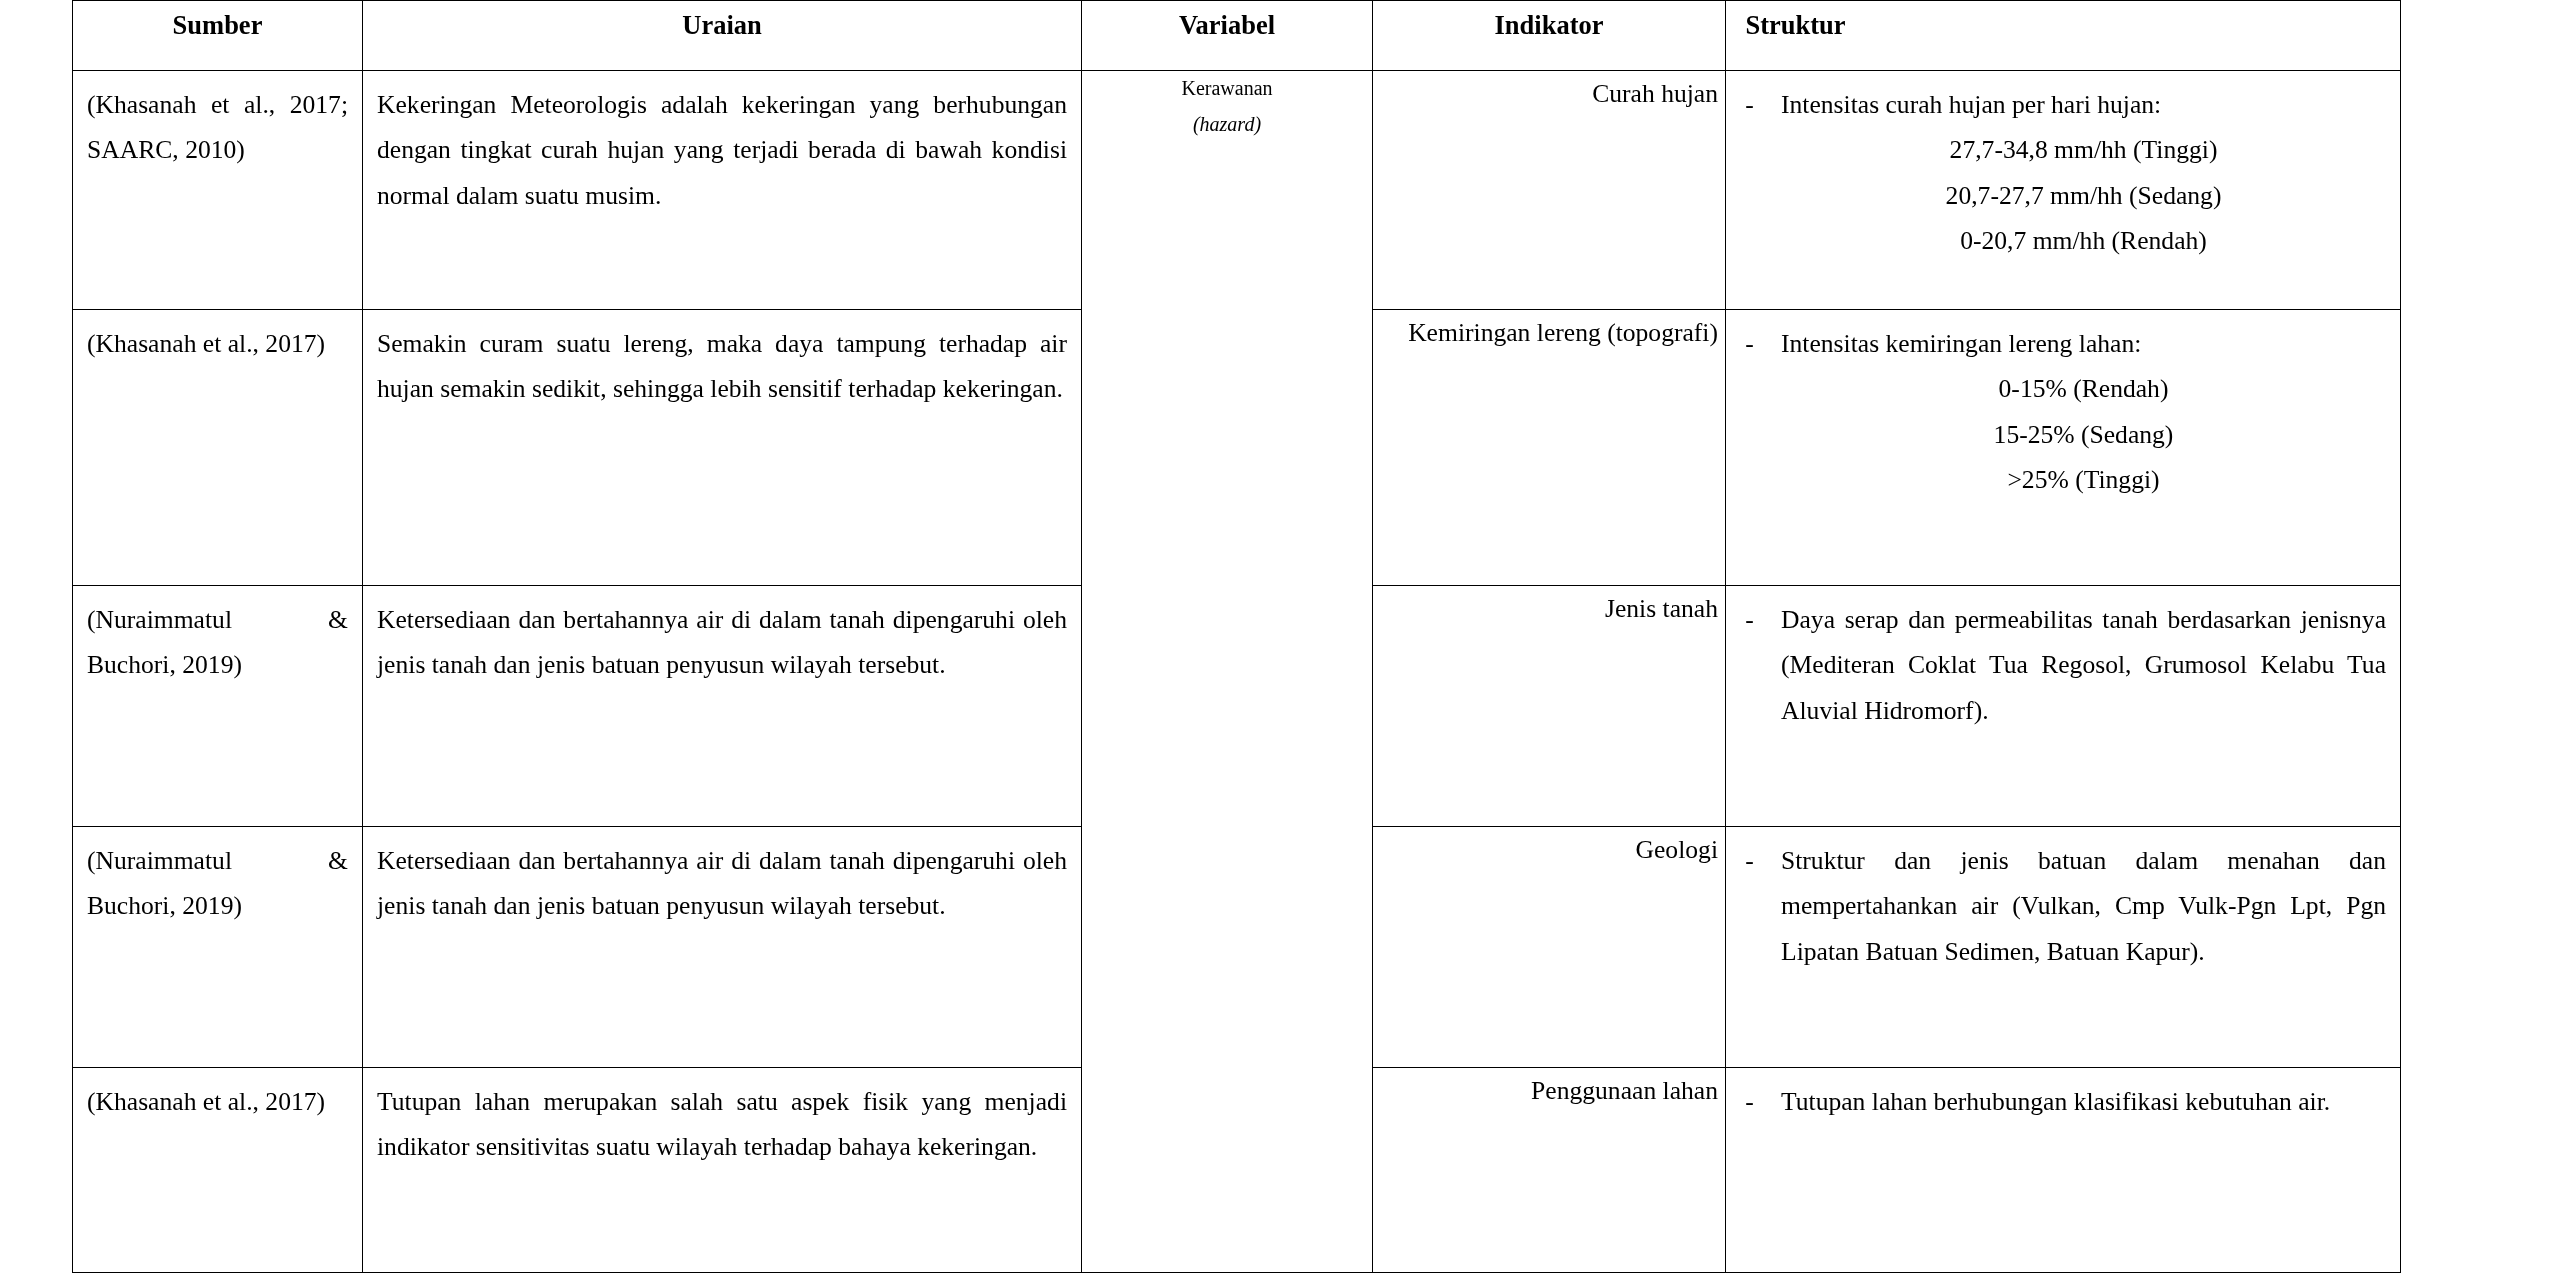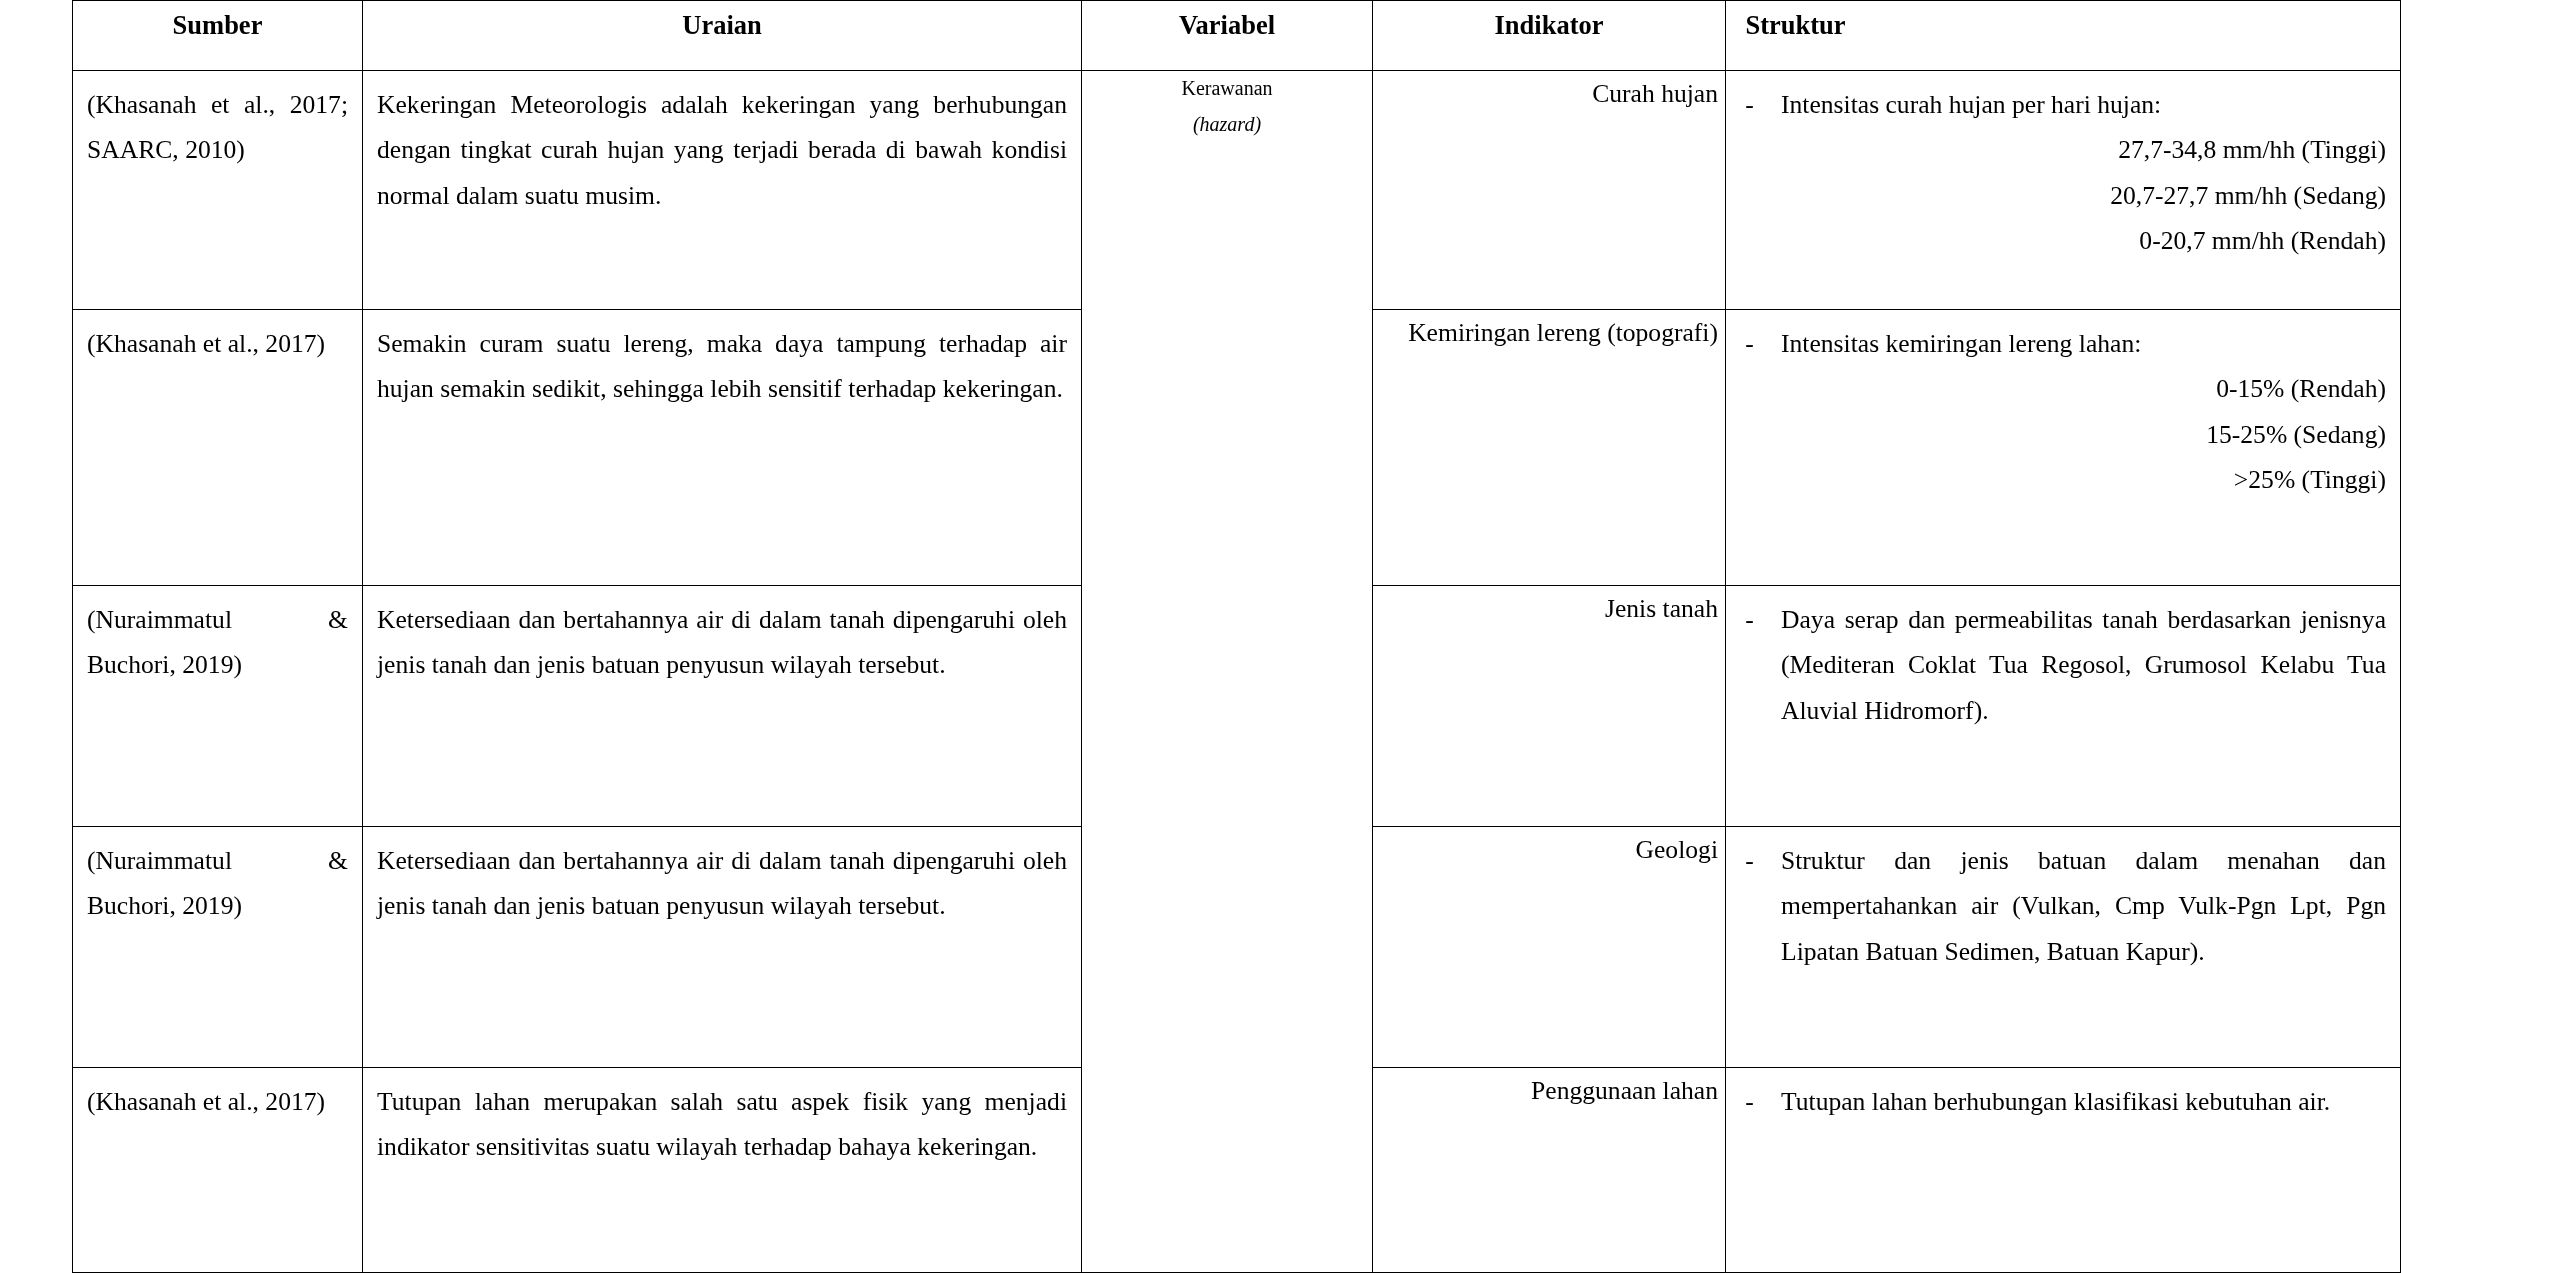--- a/index.html
+++ b/index.html
@@ -121,21 +121,21 @@
     left: 5.3px;
     top: 0;
   }
   .param-lead {
     display: block;
     text-align: justify;
     text-align-last: left;
   }
   .param-sub {
     display: block;
-    text-align: right;
+    text-align: center;
   }
 
   
   tr.r1 td { height: 238px; }
   tr.r2 td { height: 275px; }
   tr.r3 td { height: 240px; }
   tr.r4 td { height: 240px; }
   tr.r5 td { height: 204px; }
 </style>
 </head>

